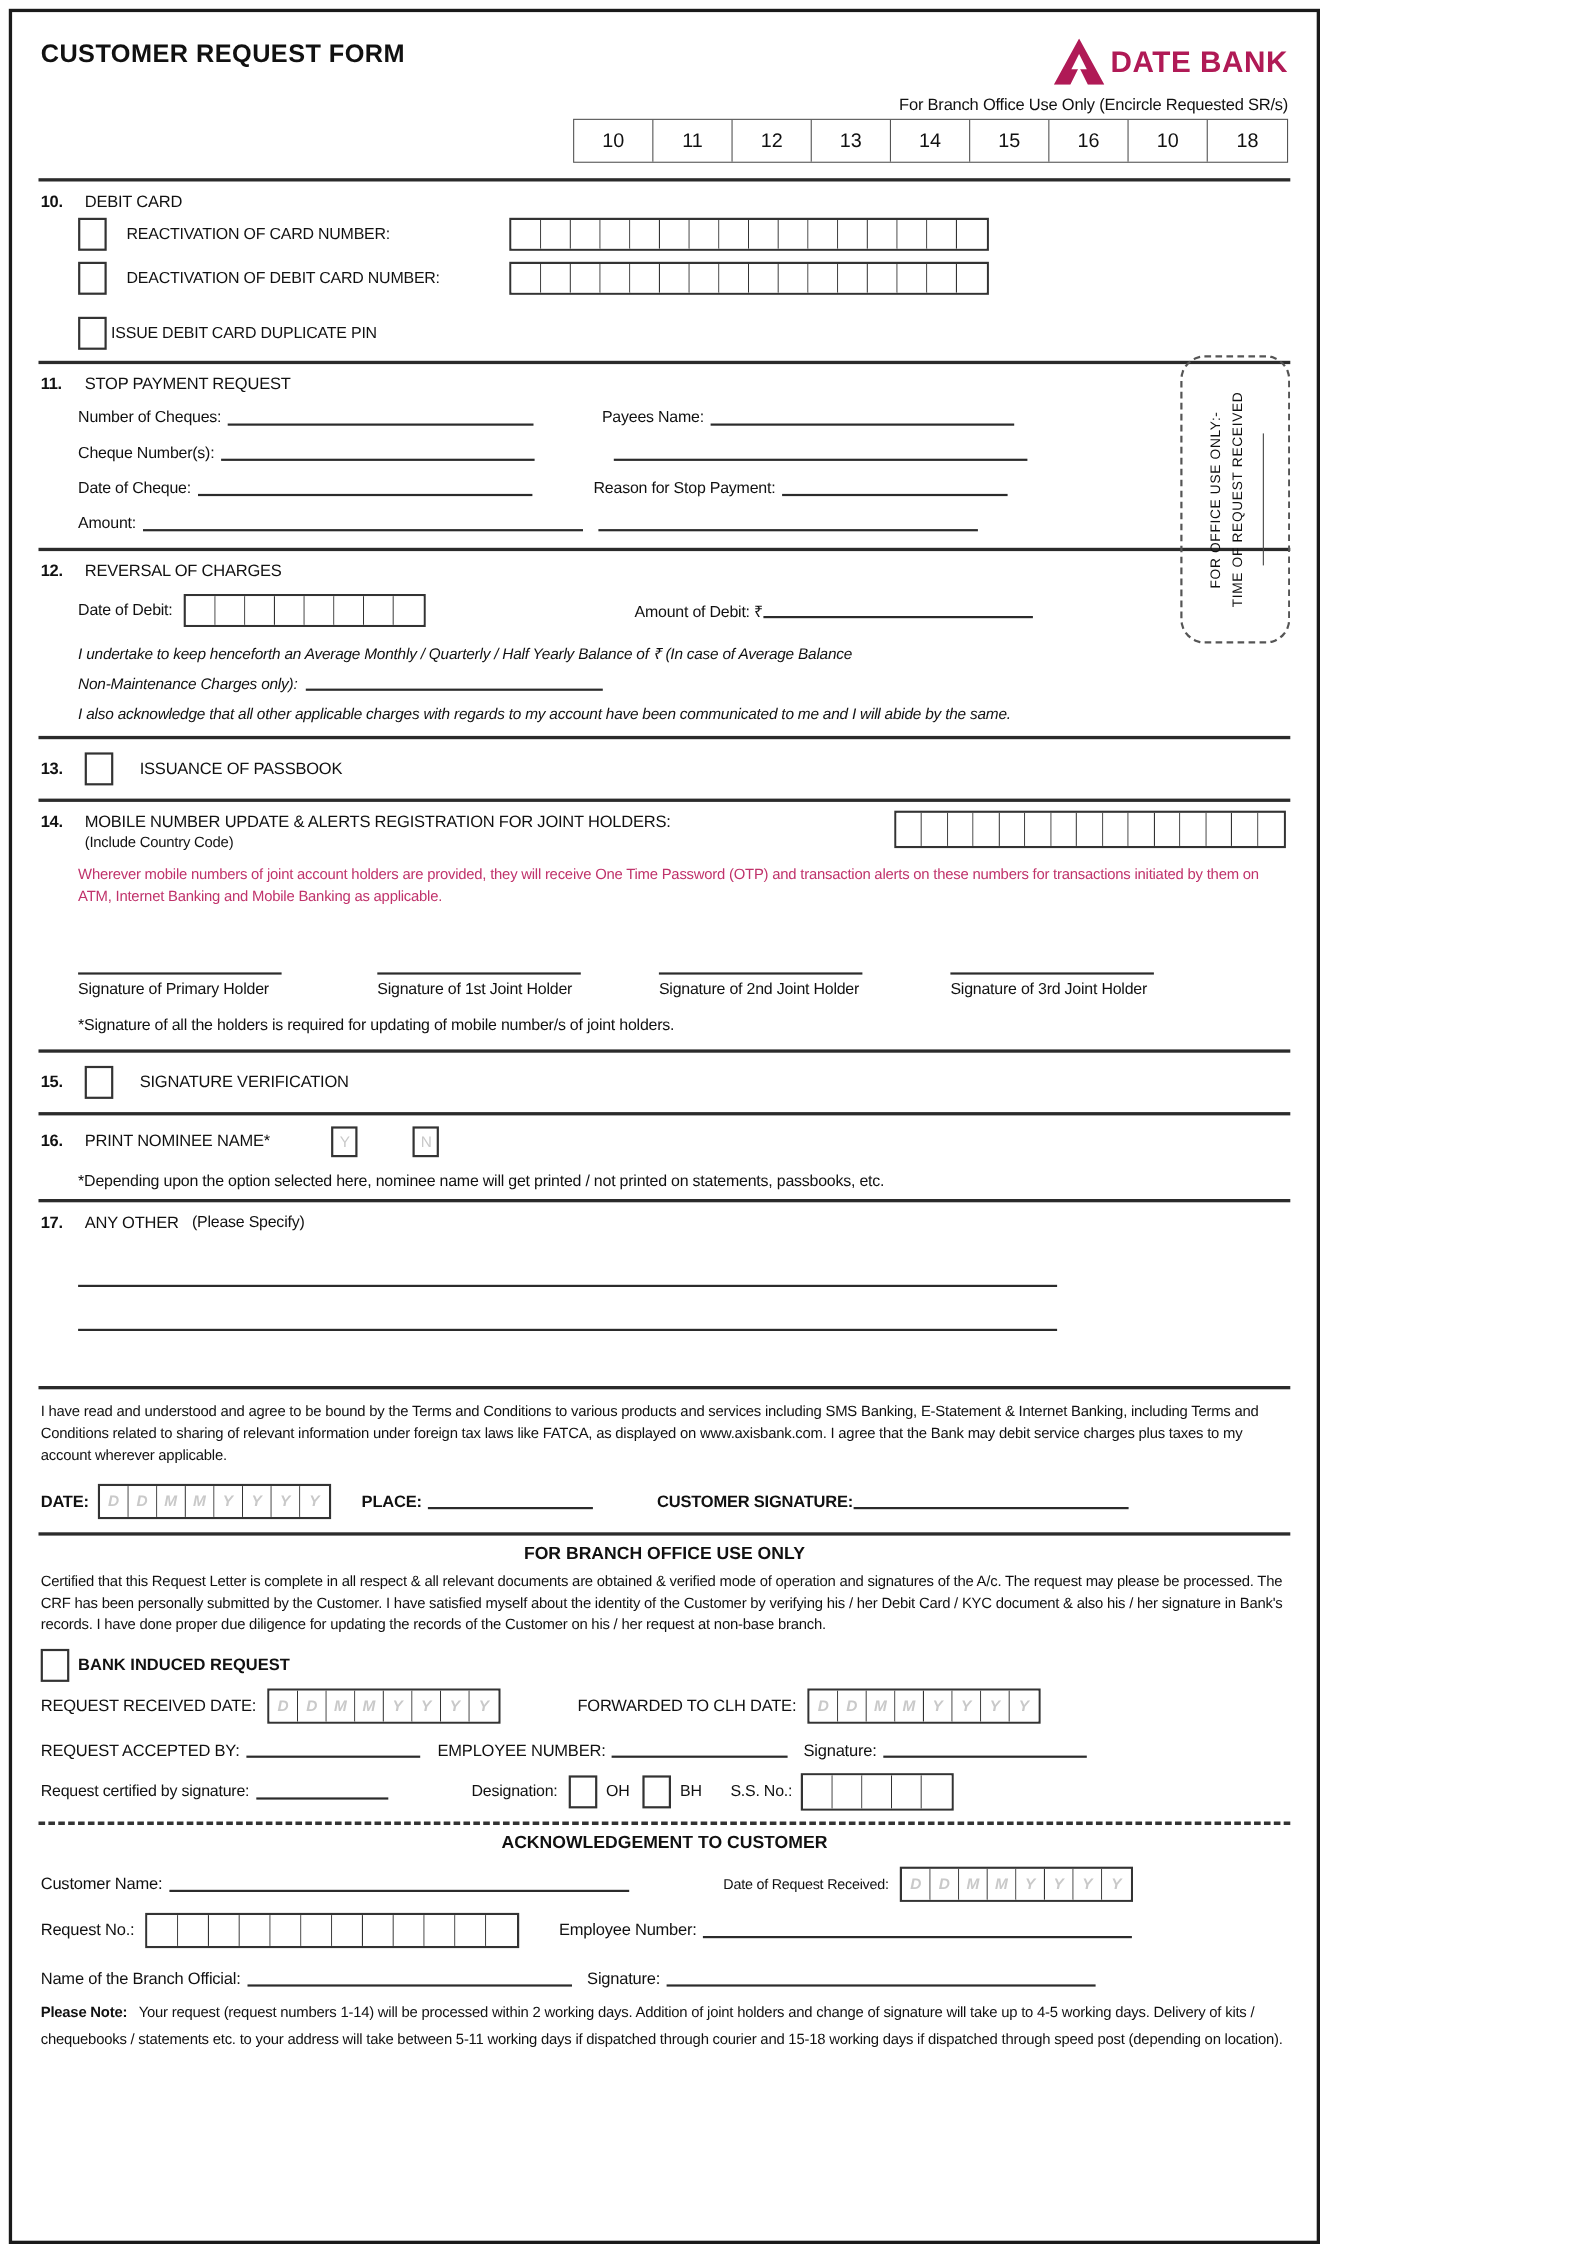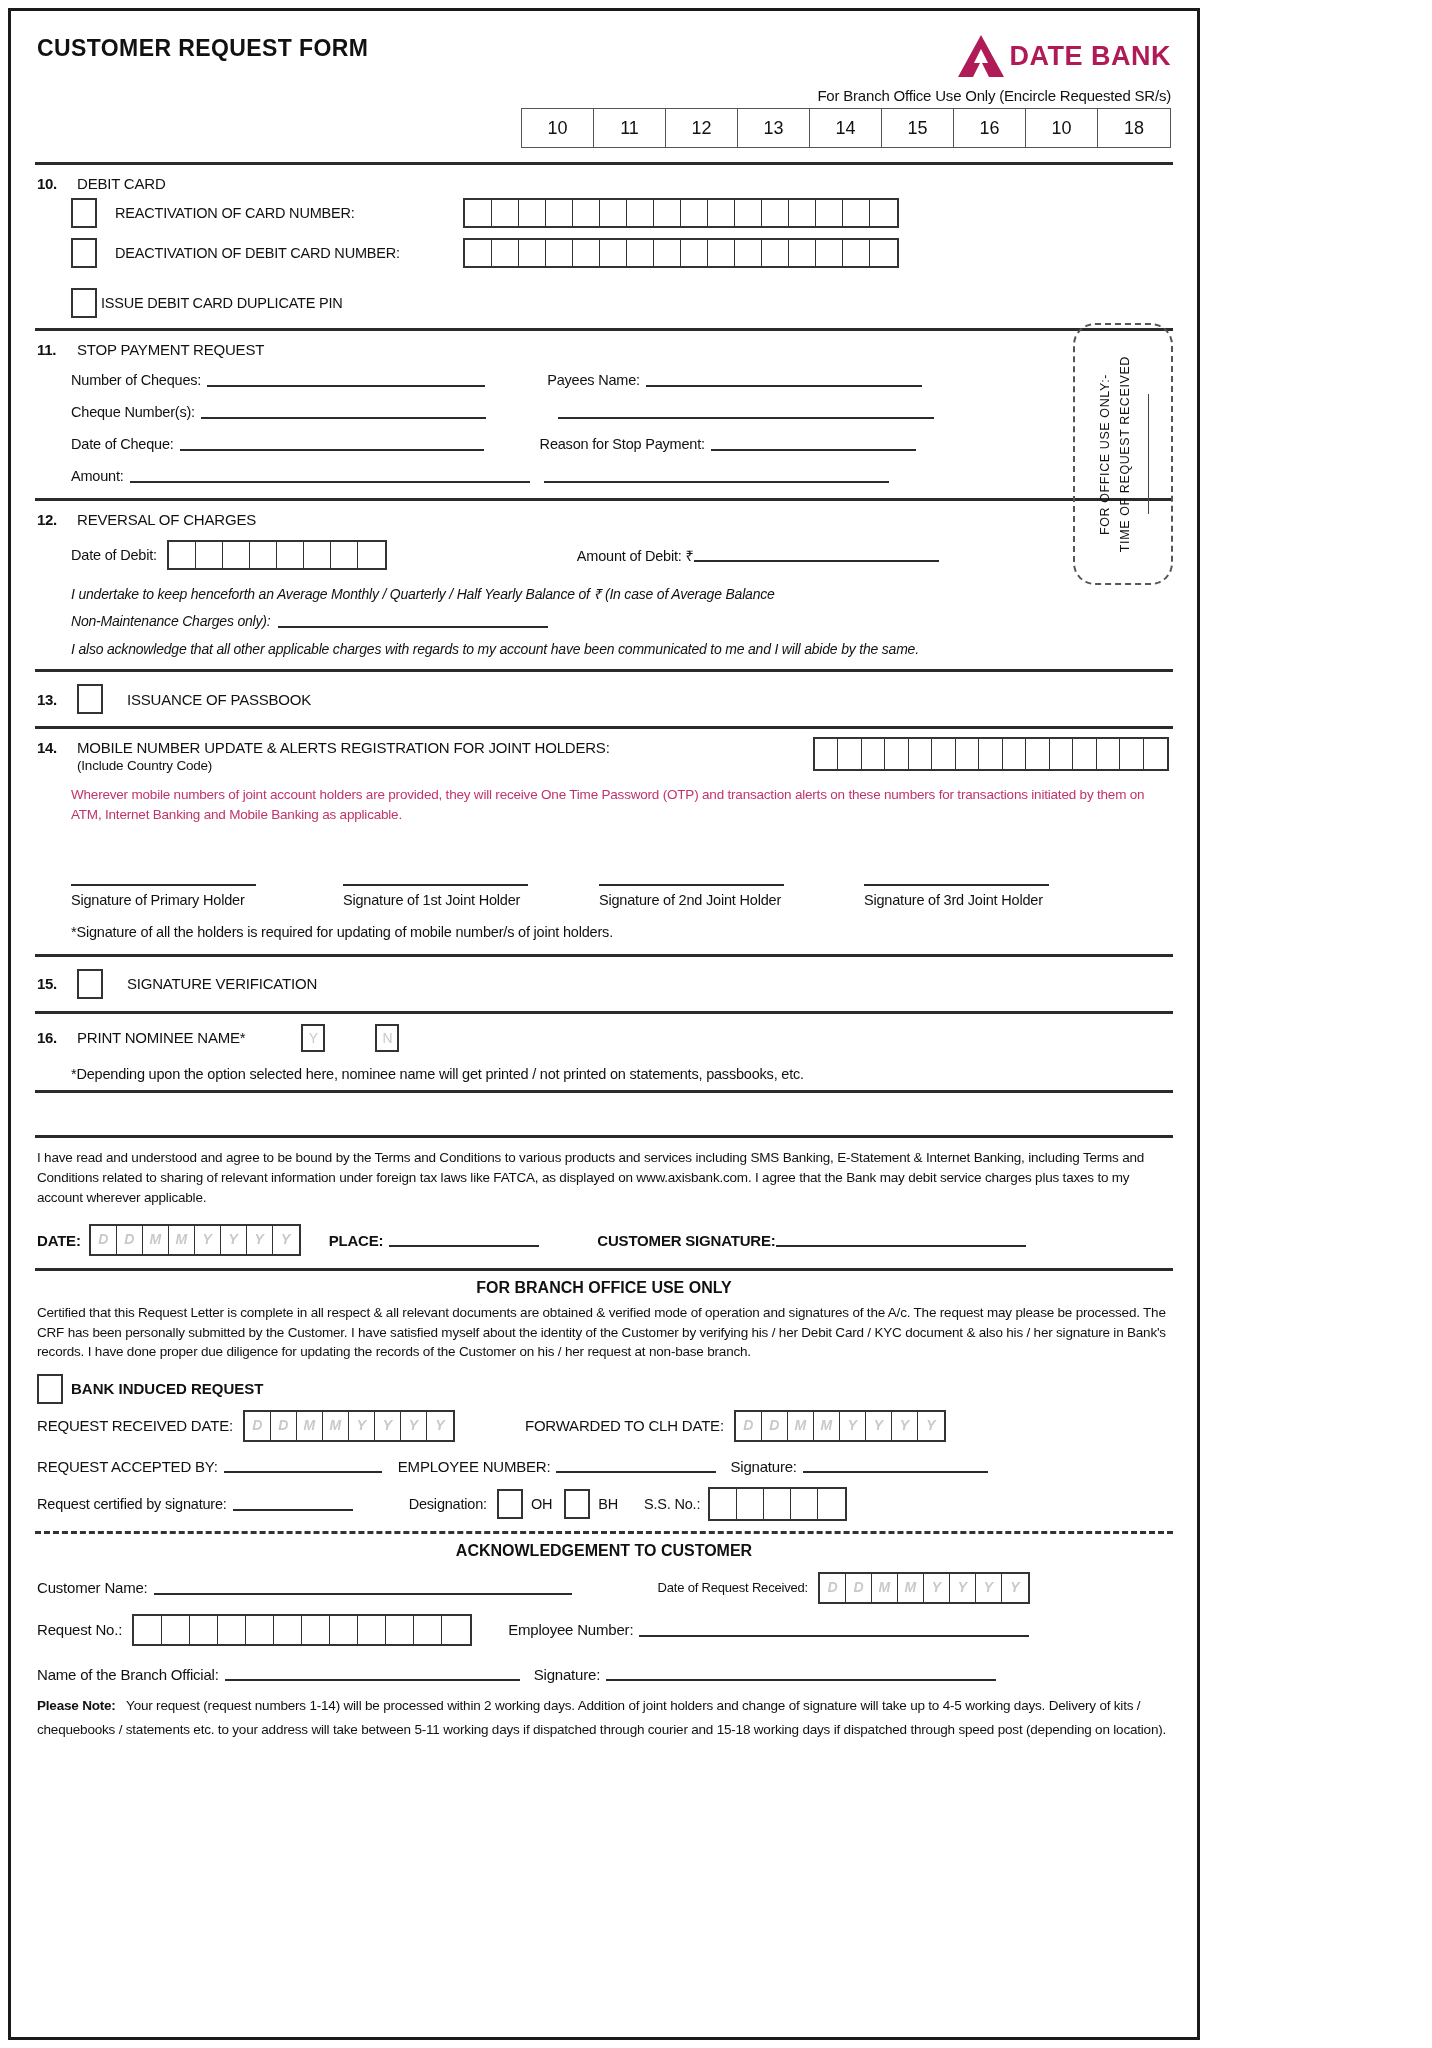--- a/index.html
+++ b/index.html
@@ -335,20 +335,29 @@
       <span class="sec-num">16.</span>
       <span class="sec-title">PRINT NOMINEE NAME*</span>
       <span class="chk-sm gray-l" style="margin-left:50px; display:flex; align-items:center; justify-content:center; font-size:14px;">Y</span>
       <span class="chk-sm gray-l" style="margin-left:44px; display:flex; align-items:center; justify-content:center; font-size:14px;">N</span>
     </div>
     <div class="lbl" style="margin-top:14px; padding-left:34px">*Depending upon the option selected here, nominee name will get printed / not printed on statements, passbooks, etc.</div>
   </div>
 
   <div class="hr-thick"></div>
 
+  <div class="blk" style="padding-bottom:8px">
+    <div class="row" style="gap:6px">
+      <span class="sec-num">17.</span>
+      <span class="sec-title">ANY OTHER</span>
+      <span class="lbl" style="margin-left:6px">(Please Specify)</span>
+    </div>
+    <div class="underline" style="width:890px; margin-left:34px; margin-top:36px; display:block"></div>
+    <div class="underline" style="width:890px; margin-left:34px; margin-top:26px; display:block"></div>
+  </div>
 
   <div class="hr-thick" style="margin-top:42px"></div>
 
   <div class="blk" style="padding:10px 26px 4px 26px">
     <div class="note" style="line-height:1.5">I have read and understood and agree to be bound by the Terms and Conditions to various products and services including SMS Banking, E-Statement &amp; Internet Banking, including Terms and Conditions related to sharing of relevant information under foreign tax laws like FATCA, as displayed on www.axisbank.com. I agree that the Bank may debit service charges plus taxes to my account wherever applicable.</div>
 
     <div class="row" style="margin-top:16px">
       <span class="lbl bold" style="font-size:15px">DATE:</span>
       <span class="grid dt-gray" style="margin-left:8px">
         <i>D</i>
@@ -408,21 +417,21 @@
       <span class="underline" style="width:158px; margin-left:6px"></span>
       <span class="lbl" style="margin-left:16px; font-size:15px">EMPLOYEE NUMBER:</span>
       <span class="underline" style="width:160px; margin-left:6px"></span>
       <span class="lbl" style="margin-left:14px; font-size:15px">Signature:</span>
       <span class="underline" style="width:185px; margin-left:6px"></span>
     </div>
 
     <div class="row" style="margin-top:12px">
       <span class="lbl">Request certified by signature:</span>
       <span class="underline" style="width:120px; margin-left:6px"></span>
-      <span class="lbl" style="margin-left:56px">Designation:</span>
+      <span class="lbl" style="margin-left:76px">Designation:</span>
       <span class="chk" style="margin-left:10px"></span>
       <span class="lbl" style="margin-left:8px">OH</span>
       <span class="chk" style="margin-left:12px"></span>
       <span class="lbl" style="margin-left:8px">BH</span>
       <span class="lbl" style="margin-left:26px">S.S. No.:</span>
       <span class="grid ss5" style="margin-left:8px">
         <i></i>
           <i></i>
           <i></i>
           <i></i>

